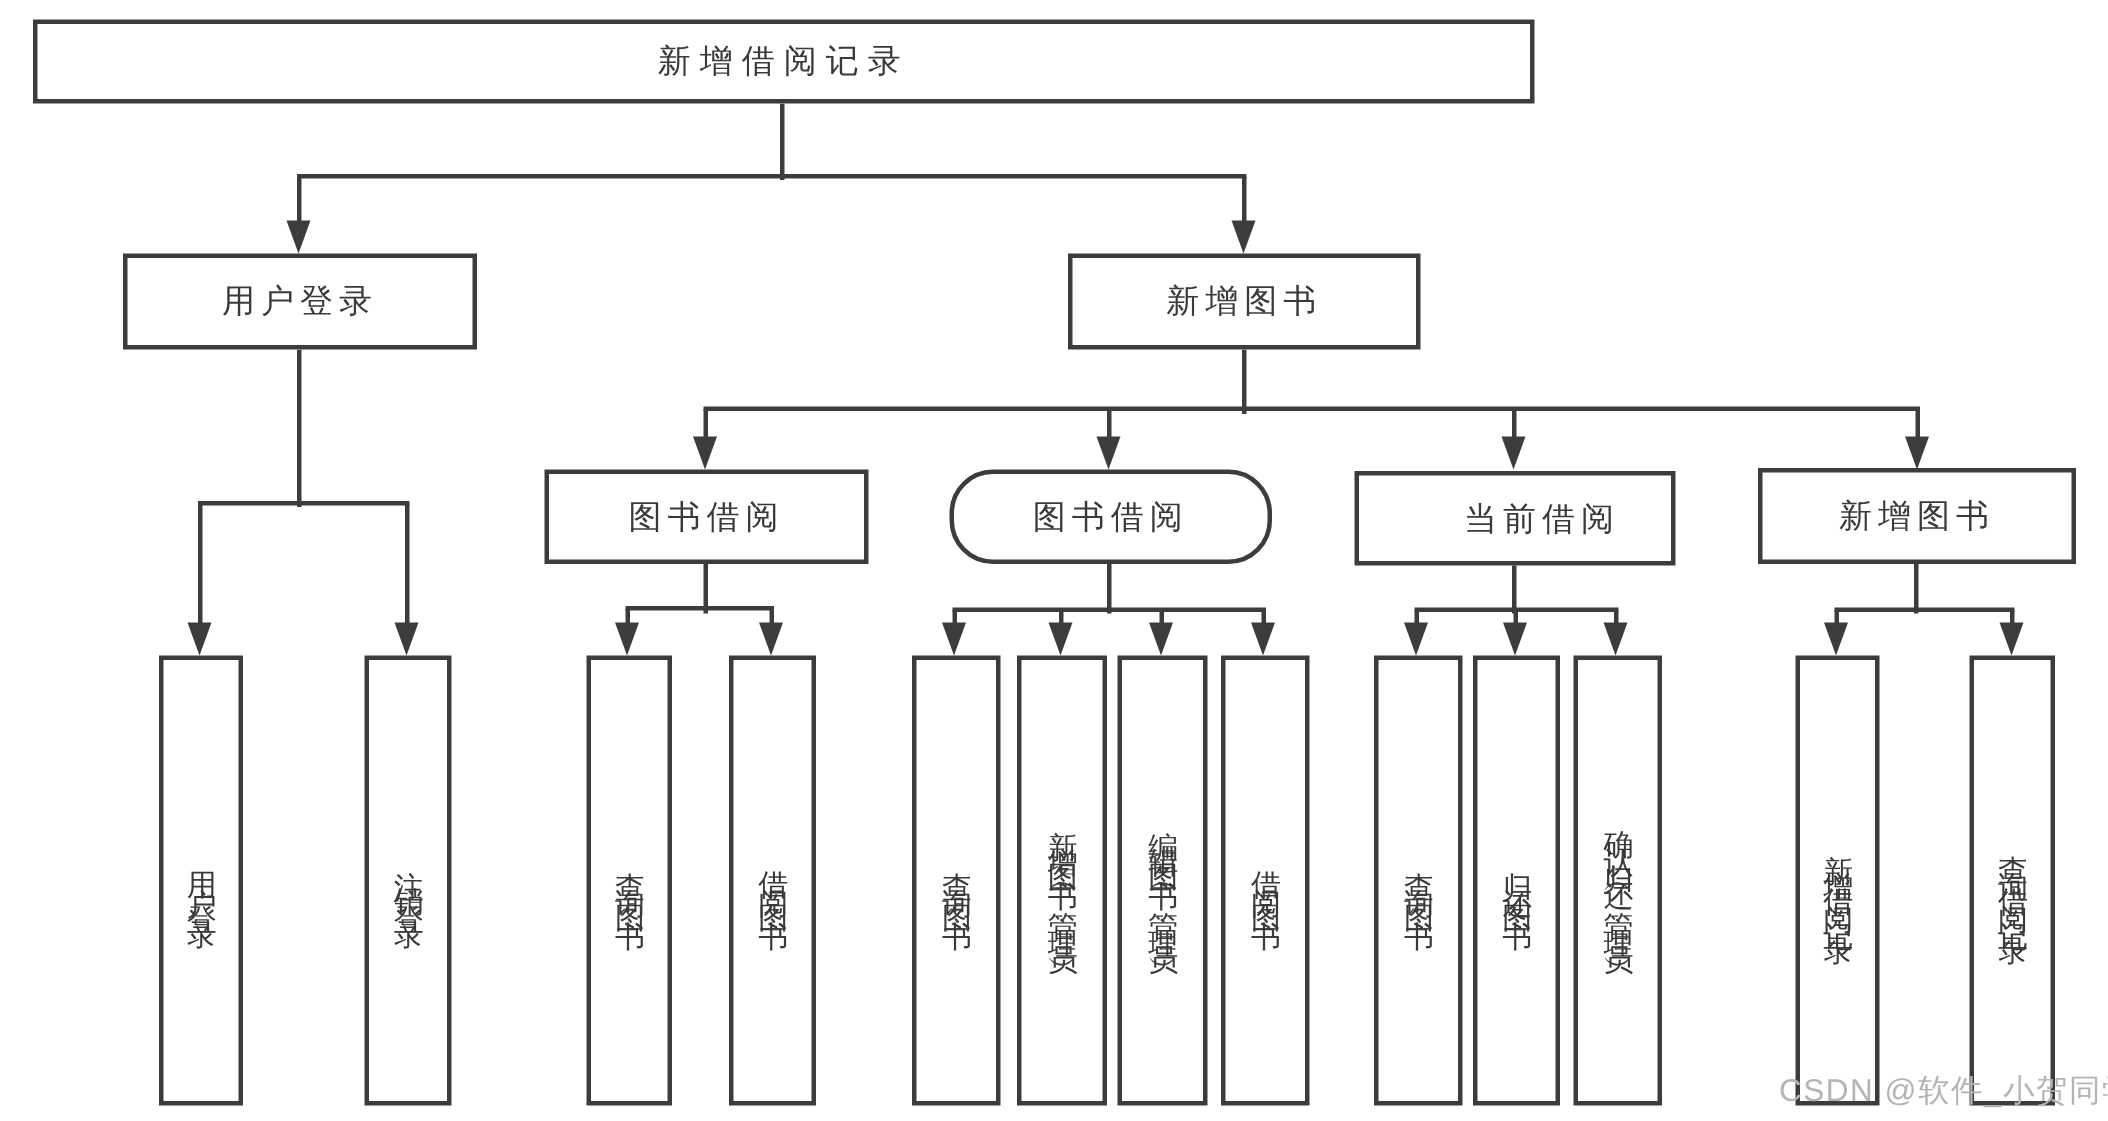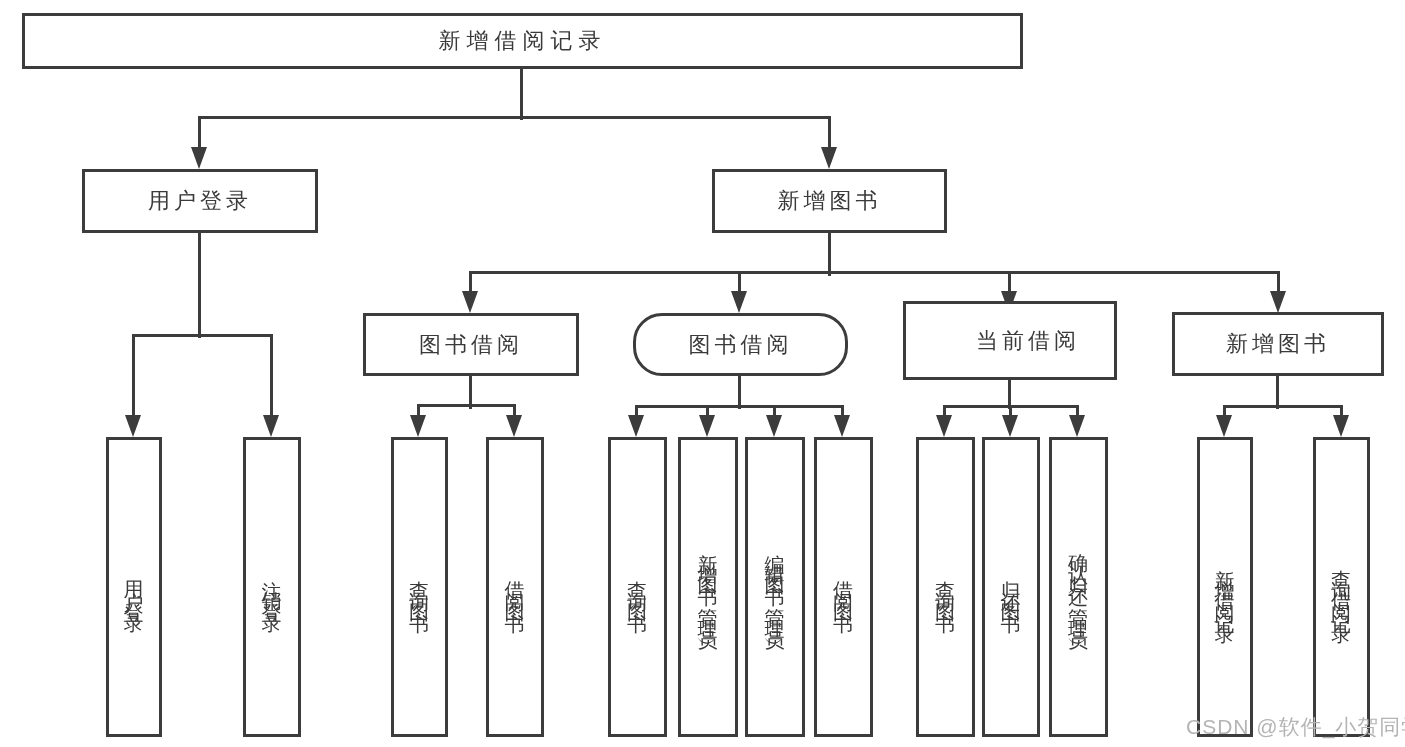--- a/index.html
+++ b/index.html
@@ -64,21 +64,21 @@
 
 <div id="canvas">
 
   <div class="node" style="left:22px; top:13px; width:1001px; height:56px; letter-spacing:6px;">新增借阅记录</div>
 
   <div class="node" style="left:82px; top:169px; width:236px; height:64px;">用户登录</div>
   <div class="node" style="left:712px; top:169px; width:235px; height:64px;">新增图书</div>
 
   <div class="node" style="left:363px; top:313px; width:216px; height:63px;">图书借阅</div>
   <div class="node" style="left:633px; top:313px; width:215px; height:63px;border-radius:29px;">图书借阅</div>
-  <div class="node" style="left:903px; top:301px; width:214px; height:79px;padding-left:36px;">当前借阅</div>
+  <div class="node" style="left:903px; top:314px; width:214px; height:63px;padding-left:36px;">当前借阅</div>
   <div class="node" style="left:1172px; top:312px; width:212px; height:64px;">新增图书</div>
 
   <div class="node leaf" style="left:106px; top:437px; width:56px; height:300px;">
     <span class="vtext">用户登录</span>
   </div>
   <div class="node leaf" style="left:243px; top:437px; width:58px; height:300px;">
     <span class="vtext">注销登录</span>
   </div>
 
   <div class="node leaf" style="left:391px; top:437px; width:57px; height:300px;">

